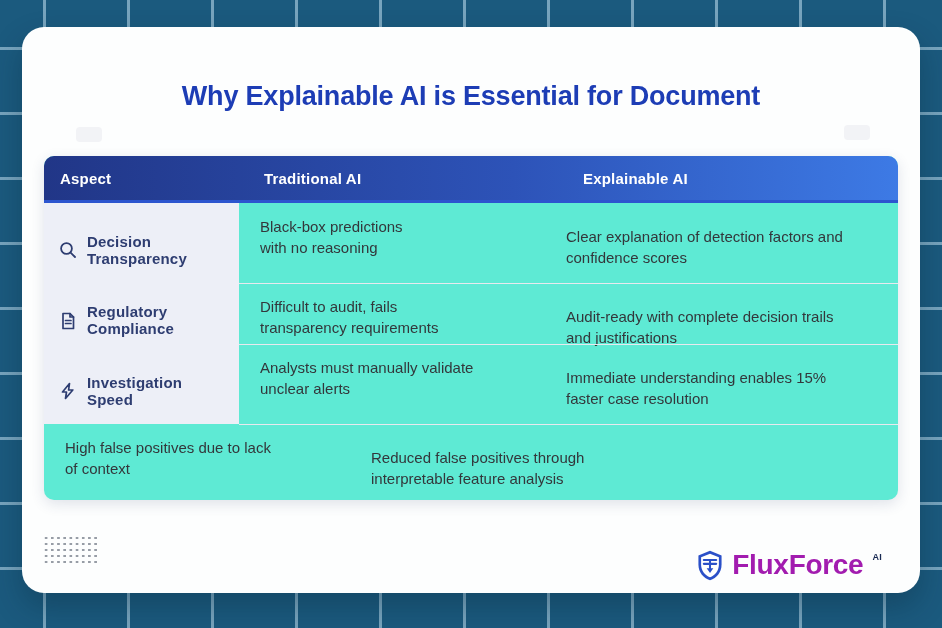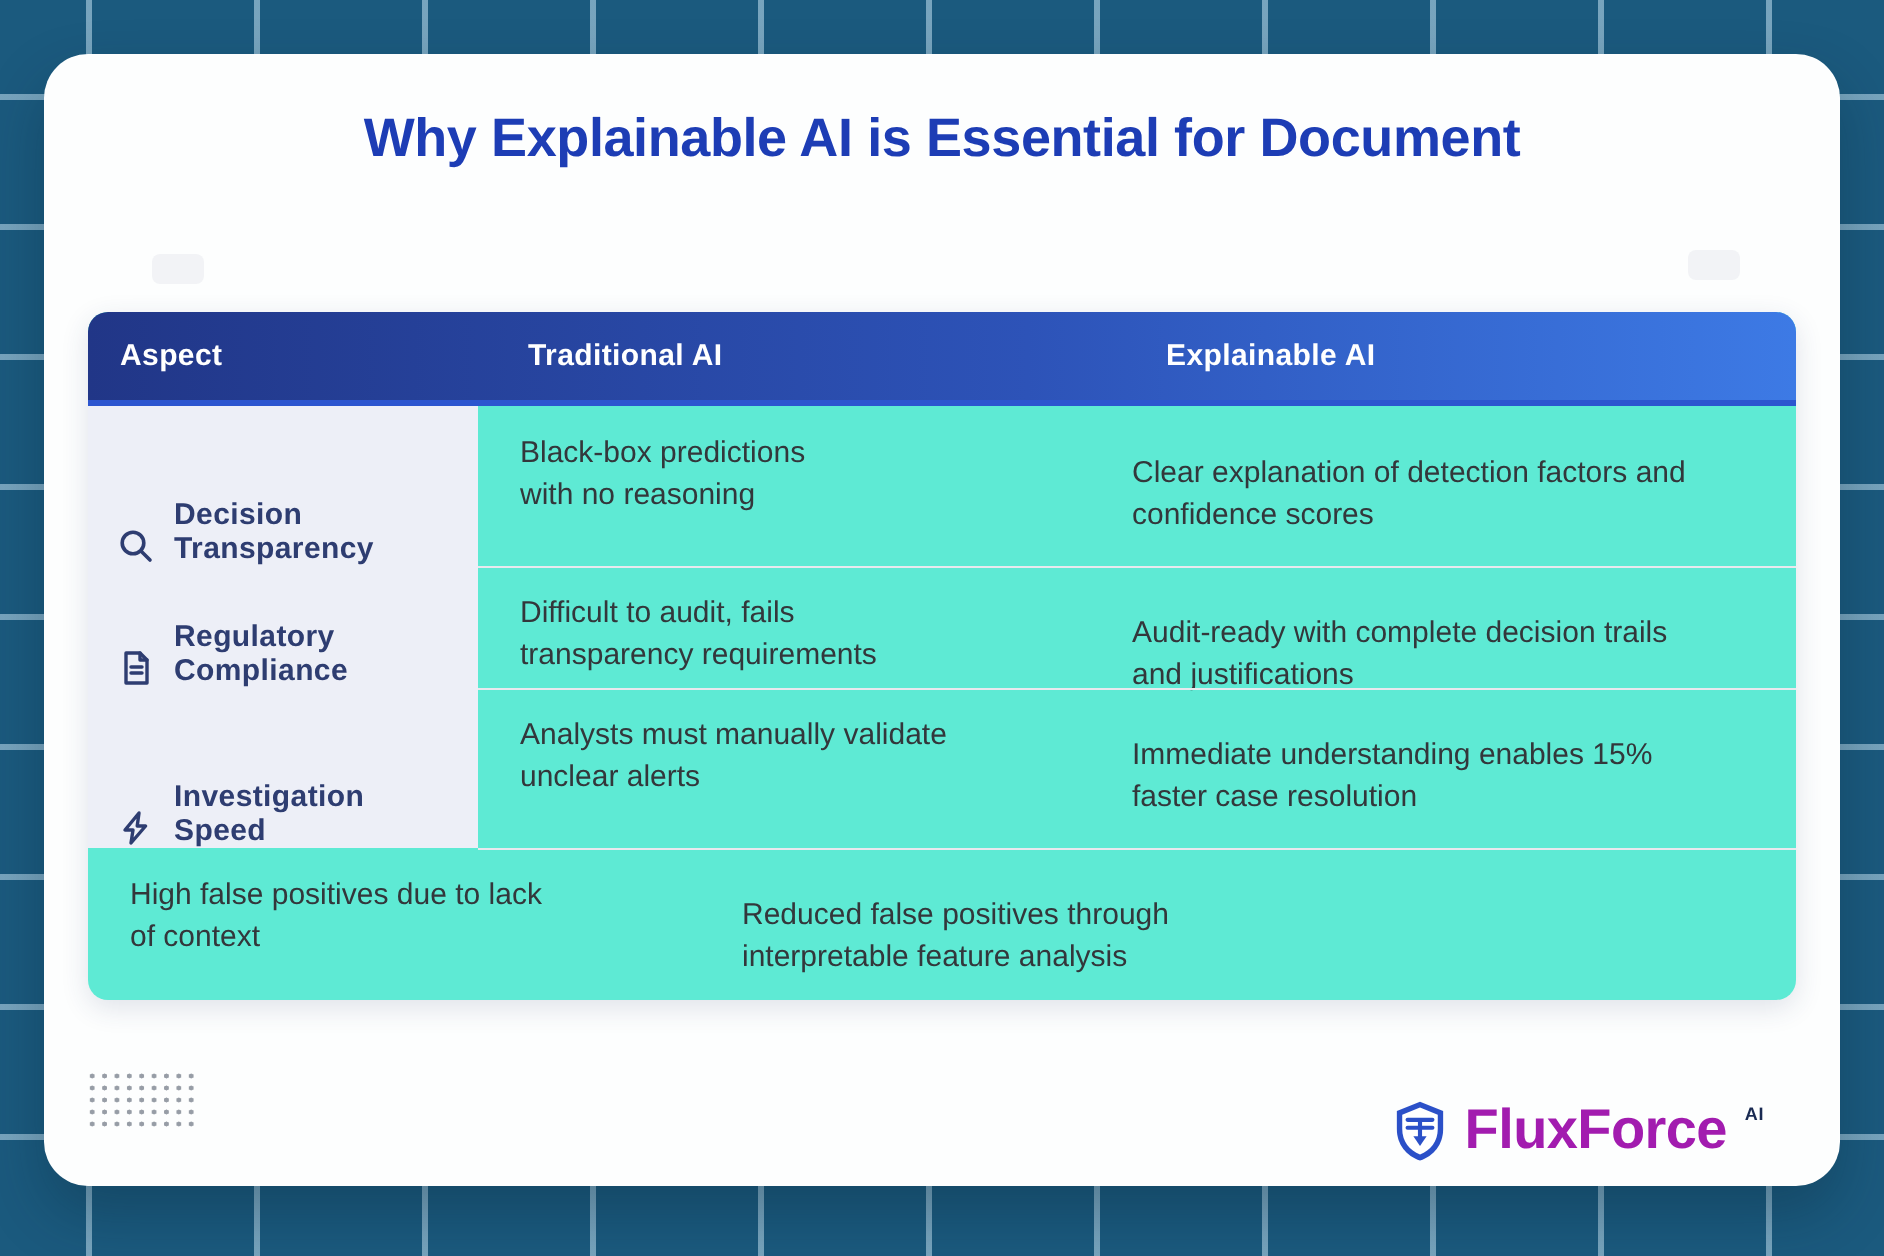--- a/index.html
+++ b/index.html
@@ -18,21 +18,21 @@
     background:#fdfefe;border-radius:22px;
     box-shadow:0 14px 30px rgba(8,32,50,.30);
   }
   .deco-square{position:absolute;width:26px;height:15px;border-radius:4px;background:#f2f3f6;}
   .deco-square.left{left:54px;top:100px;}
   .deco-square.right{left:822px;top:98px;}
   .title{
     position:absolute;left:0;right:0;top:24px;text-align:center;
     color:#1d3db5;font-weight:bold;font-size:27px;line-height:36px;letter-spacing:-.2px;
   }
-  .title span{display:block;}
+  .title span{display:block;margin-top:27px;}
   .table{
     position:absolute;left:22px;top:129px;width:854px;
     background:#5eead4;border-radius:10px;overflow:hidden;
     box-shadow:0 4px 14px rgba(40,55,105,.14);
   }
   .thead{
     position:relative;height:44px;
     background:linear-gradient(90deg,#213687 0%,#2d53b8 55%,#3d7ae5 100%);
     border-bottom:3px solid #2c55cf;
   }
@@ -43,21 +43,21 @@
   .th.expl{left:539px;}
   .row{position:relative;display:flex;align-items:stretch;}
   .row.r1{height:80px;}
   .row.r2{height:61px;}
   .row.r3{height:80px;}
   .row.r4{height:76px;}
   .divider{position:absolute;left:195px;right:0;top:0;height:1px;background:#e8e9ee;}
   .aspect-cell{
     width:195px;flex:0 0 195px;box-sizing:border-box;
     background:#edeff7;padding:13px 8px 0 14px;
-    display:flex;gap:9px;align-items:flex-end;
+    display:flex;gap:9px;align-items:center;
   }
   .aspect-cell .icon{flex:0 0 20px;margin-top:1px;}
   .aspect-cell .icon svg{display:block;}
   .aspect-label{
     color:#2e3d71;font-weight:bold;font-size:15px;line-height:17px;
     white-space:pre-line;letter-spacing:.2px;
   }
   .cell{box-sizing:border-box;padding:13px 10px 0 21px;
         color:#33373b;font-size:15px;line-height:21px;white-space:pre-line;}
   .cell.trad{width:306px;flex:0 0 306px;}

